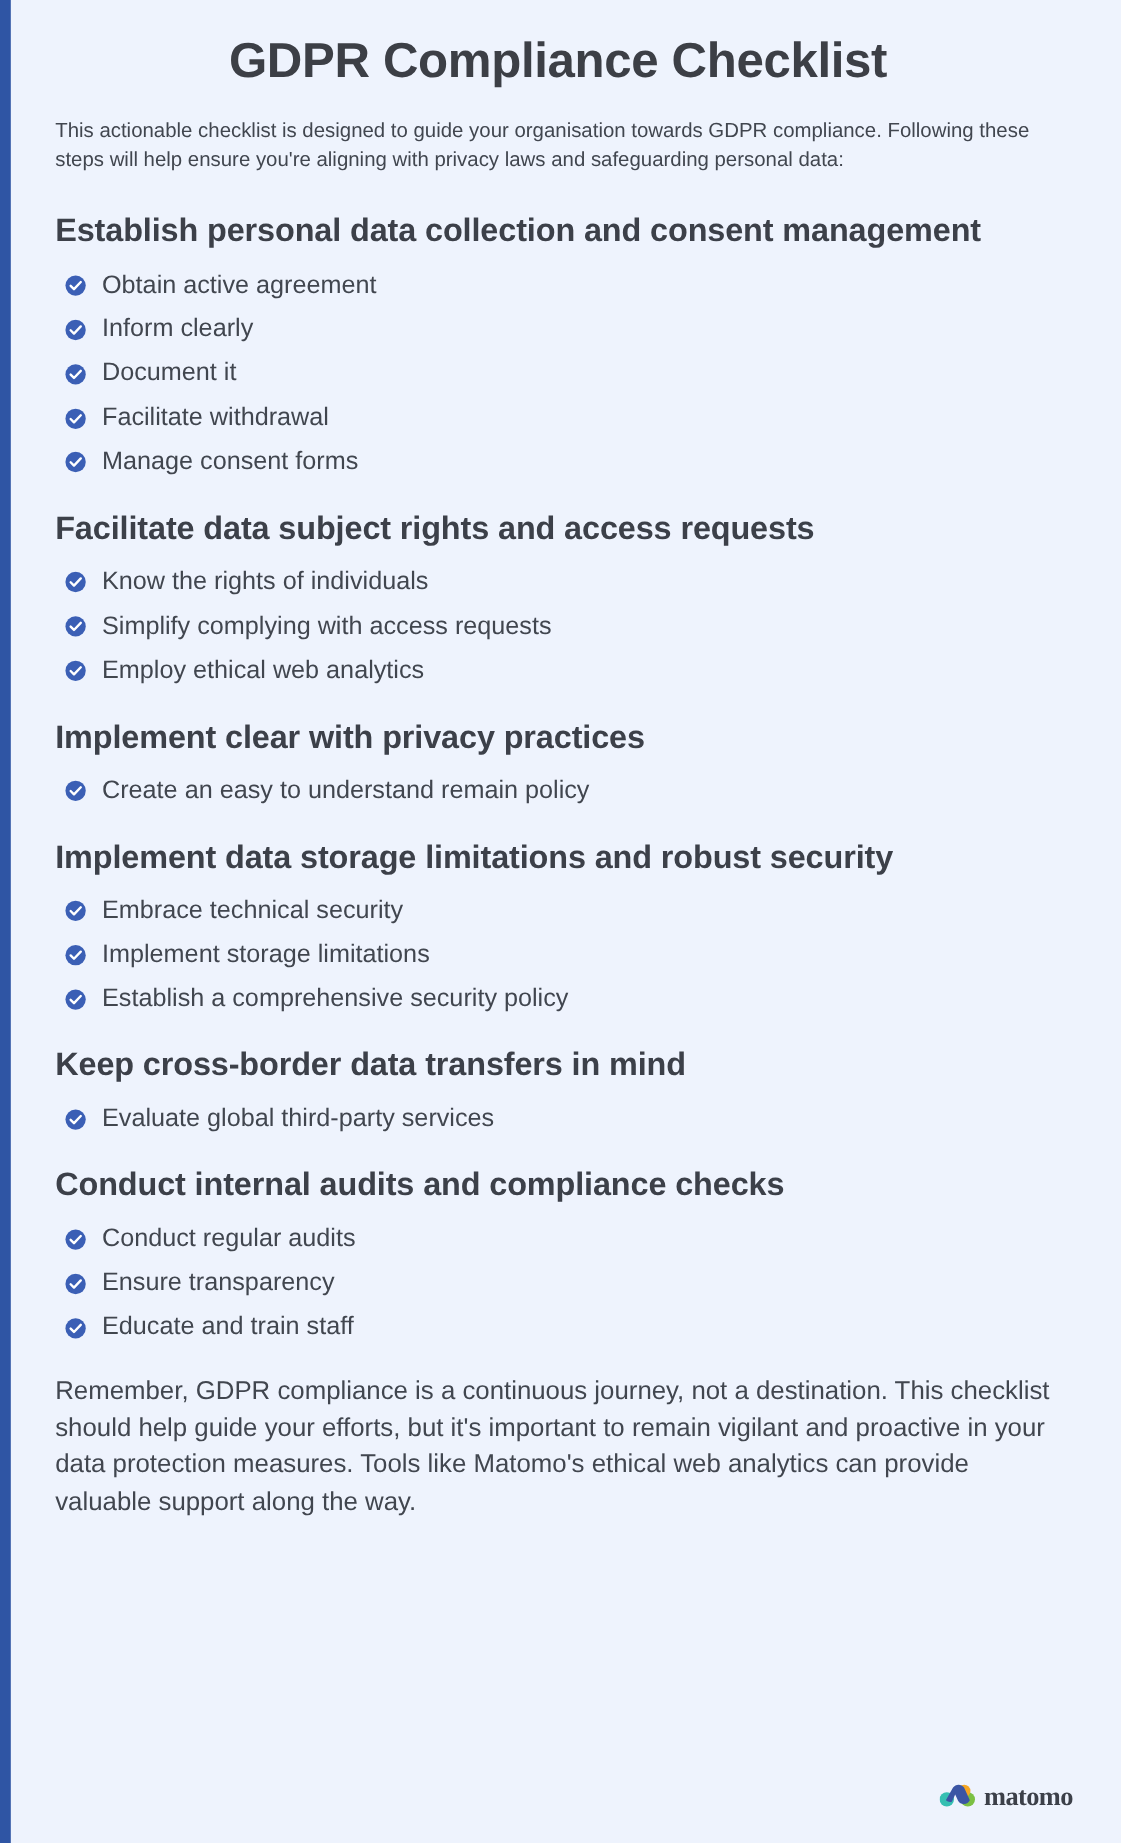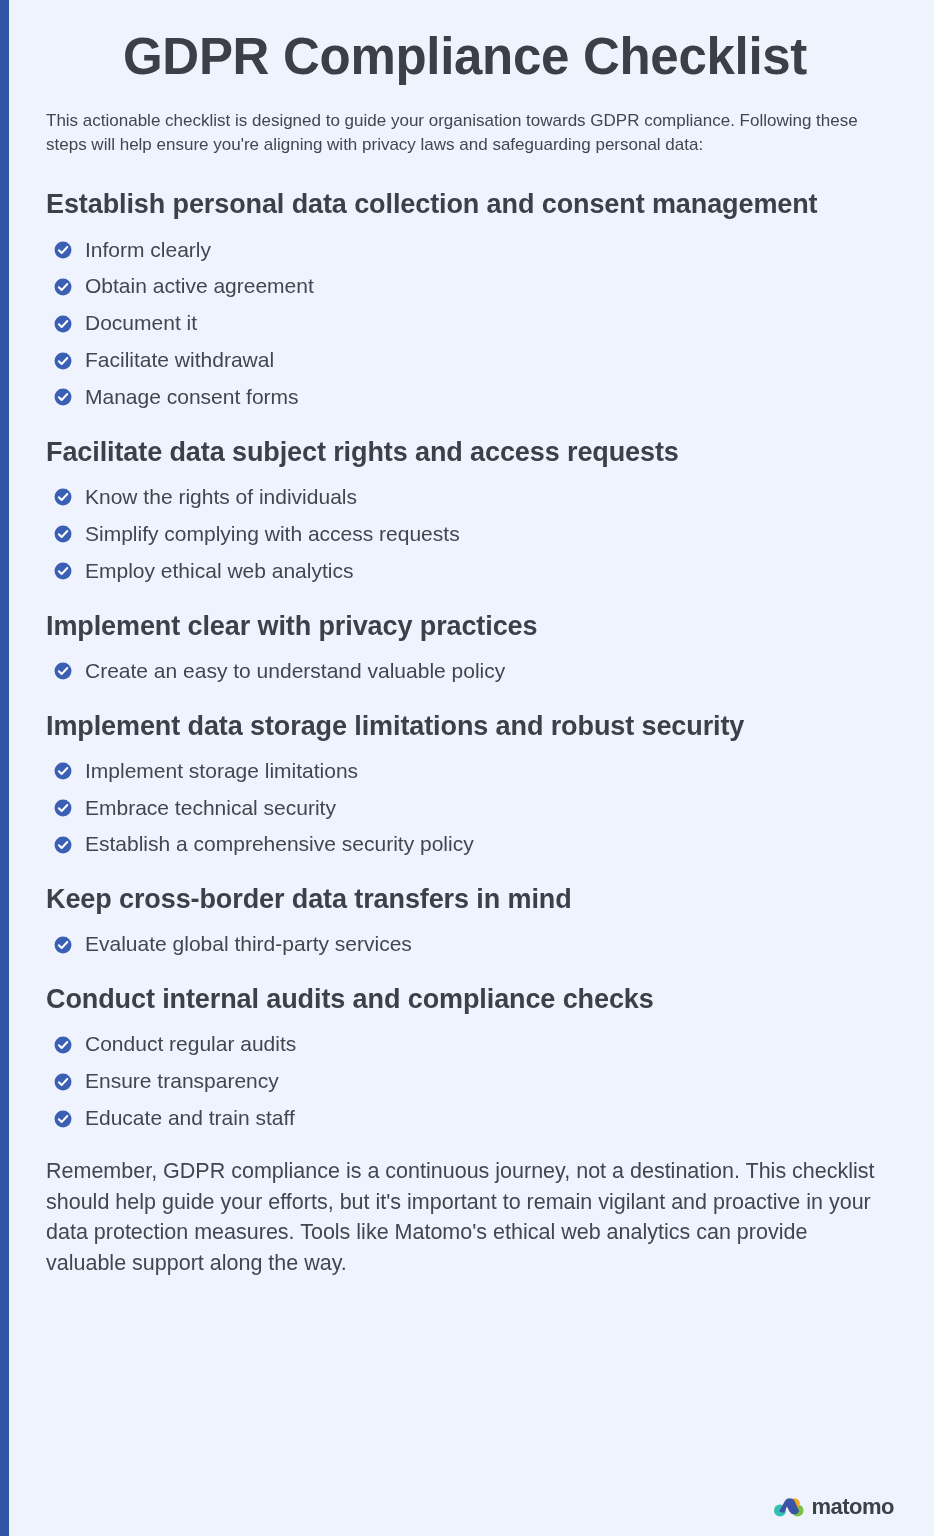--- a/index.html
+++ b/index.html
@@ -29,21 +29,21 @@
   #page {
     position: absolute;
     left: 9px;
     top: 0;
     right: 0;
     bottom: 0;
     padding: 26px 50px 0 37px;
   }
 
   #page-title {
-    font-size: 51px;
+    font-size: 41px;
     font-weight: bold;
     color: #3c3f46;
     text-align: center;
     letter-spacing: -0.3px;
     line-height: 1.2;
     margin-bottom: 22px;
   }
 
   .intro-paragraph {
     font-size: 17px;
@@ -94,24 +94,25 @@
   .closing-paragraph {
     font-size: 21.5px;
     line-height: 1.42;
     color: #41464f;
     margin-top: 18px;
   }
 
   #brand-footer {
     position: absolute;
     right: 40px;
-    bottom: 18px;
+    bottom: 28px;
     display: flex;
-    align-items: center;
+    align-items: flex-start;
     gap: 7px;
+    font-family: Liberation Serif, serif;
   }
 
   #brand-logo-mark { display: block; }
 
   #brand-wordmark {
     font-size: 22px;
     font-weight: bold;
     color: #3c4049;
     letter-spacing: -0.5px;
     line-height: 1;
@@ -130,34 +131,34 @@
 
   <div id="sections-container">
       <div class="section">
         <h2 class="section-heading">Establish personal data collection and consent management</h2>
         <ul class="checklist">
           <li class="checklist-item">
             <svg class="check-icon" viewBox="0 0 20 20">
               <circle cx="10" cy="10" r="9.4" fill="#3b5fb5"></circle>
               <path d="M5.4 10.2 L8.5 13.3 L14.8 6.7" fill="none" stroke="#ffffff" stroke-width="2.2" stroke-linecap="round" stroke-linejoin="round"></path>
             </svg>
+            <span class="item-label">Obtain active agreement</span>
+          </li>
+          <li class="checklist-item">
+            <svg class="check-icon" viewBox="0 0 20 20">
+              <circle cx="10" cy="10" r="9.4" fill="#3b5fb5"></circle>
+              <path d="M5.4 10.2 L8.5 13.3 L14.8 6.7" fill="none" stroke="#ffffff" stroke-width="2.2" stroke-linecap="round" stroke-linejoin="round"></path>
+            </svg>
             <span class="item-label">Inform clearly</span>
           </li>
           <li class="checklist-item">
             <svg class="check-icon" viewBox="0 0 20 20">
               <circle cx="10" cy="10" r="9.4" fill="#3b5fb5"></circle>
               <path d="M5.4 10.2 L8.5 13.3 L14.8 6.7" fill="none" stroke="#ffffff" stroke-width="2.2" stroke-linecap="round" stroke-linejoin="round"></path>
             </svg>
-            <span class="item-label">Obtain active agreement</span>
-          </li>
-          <li class="checklist-item">
-            <svg class="check-icon" viewBox="0 0 20 20">
-              <circle cx="10" cy="10" r="9.4" fill="#3b5fb5"></circle>
-              <path d="M5.4 10.2 L8.5 13.3 L14.8 6.7" fill="none" stroke="#ffffff" stroke-width="2.2" stroke-linecap="round" stroke-linejoin="round"></path>
-            </svg>
             <span class="item-label">Document it</span>
           </li>
           <li class="checklist-item">
             <svg class="check-icon" viewBox="0 0 20 20">
               <circle cx="10" cy="10" r="9.4" fill="#3b5fb5"></circle>
               <path d="M5.4 10.2 L8.5 13.3 L14.8 6.7" fill="none" stroke="#ffffff" stroke-width="2.2" stroke-linecap="round" stroke-linejoin="round"></path>
             </svg>
             <span class="item-label">Facilitate withdrawal</span>
           </li>
           <li class="checklist-item">
@@ -196,40 +197,40 @@
         </ul>
       </div>
       <div class="section">
         <h2 class="section-heading">Implement clear with privacy practices</h2>
         <ul class="checklist">
           <li class="checklist-item">
             <svg class="check-icon" viewBox="0 0 20 20">
               <circle cx="10" cy="10" r="9.4" fill="#3b5fb5"></circle>
               <path d="M5.4 10.2 L8.5 13.3 L14.8 6.7" fill="none" stroke="#ffffff" stroke-width="2.2" stroke-linecap="round" stroke-linejoin="round"></path>
             </svg>
-            <span class="item-label">Create an easy to understand valuable policy</span>
+            <span class="item-label">Create an easy to understand remain policy</span>
           </li>
         </ul>
       </div>
       <div class="section">
         <h2 class="section-heading">Implement data storage limitations and robust security</h2>
         <ul class="checklist">
           <li class="checklist-item">
             <svg class="check-icon" viewBox="0 0 20 20">
               <circle cx="10" cy="10" r="9.4" fill="#3b5fb5"></circle>
               <path d="M5.4 10.2 L8.5 13.3 L14.8 6.7" fill="none" stroke="#ffffff" stroke-width="2.2" stroke-linecap="round" stroke-linejoin="round"></path>
             </svg>
+            <span class="item-label">Embrace technical security</span>
+          </li>
+          <li class="checklist-item">
+            <svg class="check-icon" viewBox="0 0 20 20">
+              <circle cx="10" cy="10" r="9.4" fill="#3b5fb5"></circle>
+              <path d="M5.4 10.2 L8.5 13.3 L14.8 6.7" fill="none" stroke="#ffffff" stroke-width="2.2" stroke-linecap="round" stroke-linejoin="round"></path>
+            </svg>
             <span class="item-label">Implement storage limitations</span>
-          </li>
-          <li class="checklist-item">
-            <svg class="check-icon" viewBox="0 0 20 20">
-              <circle cx="10" cy="10" r="9.4" fill="#3b5fb5"></circle>
-              <path d="M5.4 10.2 L8.5 13.3 L14.8 6.7" fill="none" stroke="#ffffff" stroke-width="2.2" stroke-linecap="round" stroke-linejoin="round"></path>
-            </svg>
-            <span class="item-label">Embrace technical security</span>
           </li>
           <li class="checklist-item">
             <svg class="check-icon" viewBox="0 0 20 20">
               <circle cx="10" cy="10" r="9.4" fill="#3b5fb5"></circle>
               <path d="M5.4 10.2 L8.5 13.3 L14.8 6.7" fill="none" stroke="#ffffff" stroke-width="2.2" stroke-linecap="round" stroke-linejoin="round"></path>
             </svg>
             <span class="item-label">Establish a comprehensive security policy</span>
           </li>
         </ul>
       </div>

